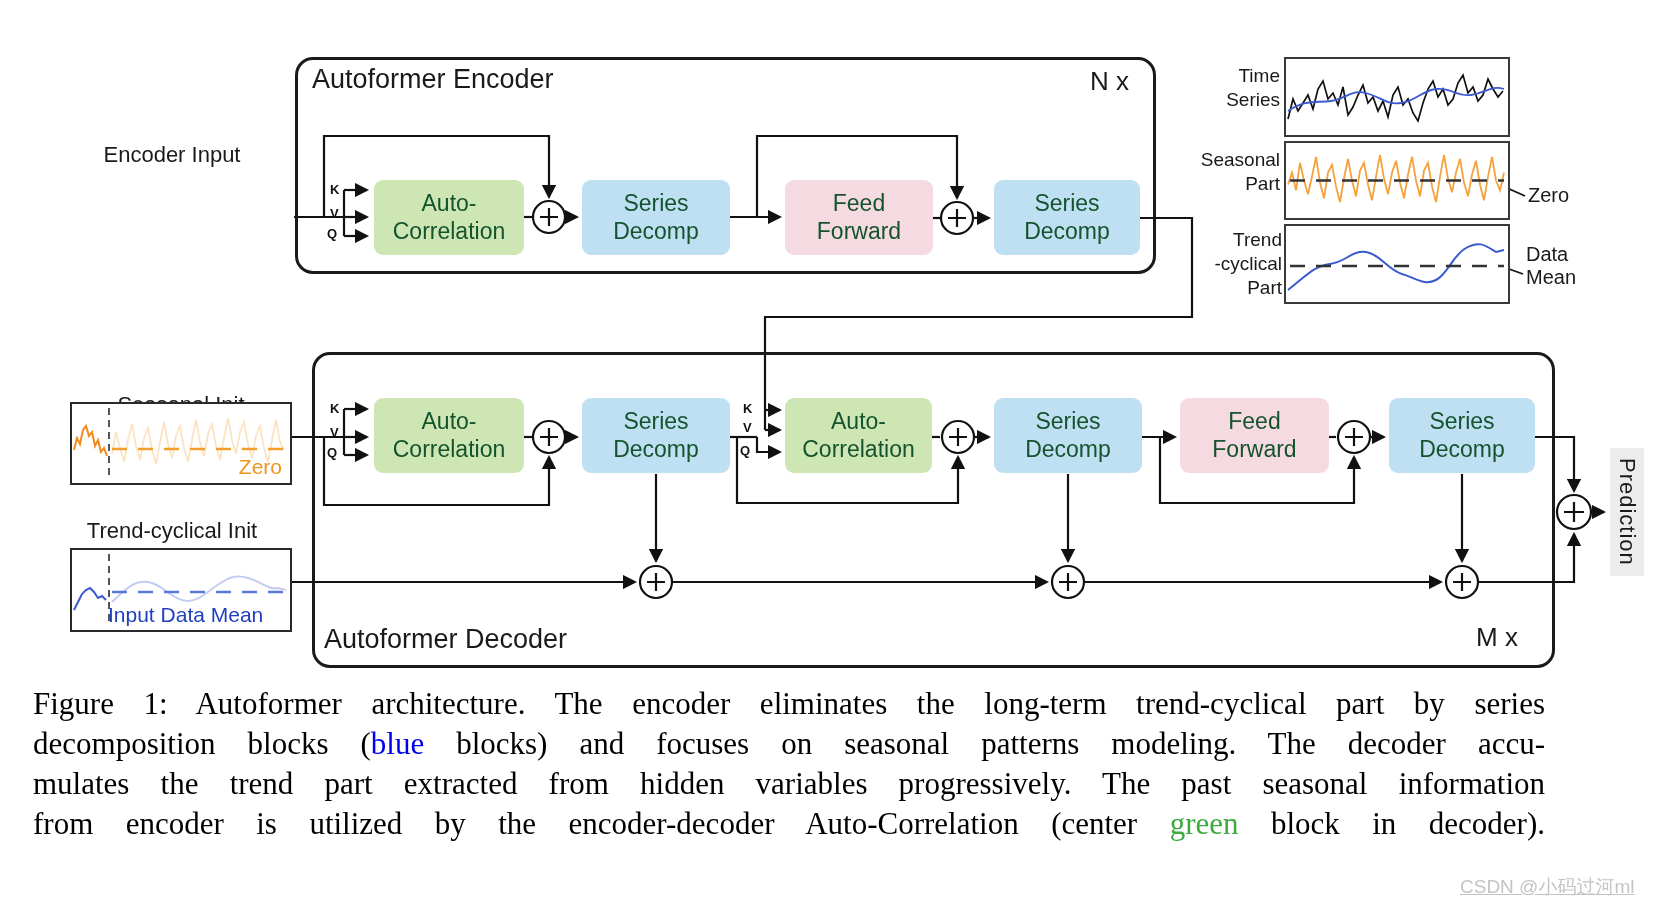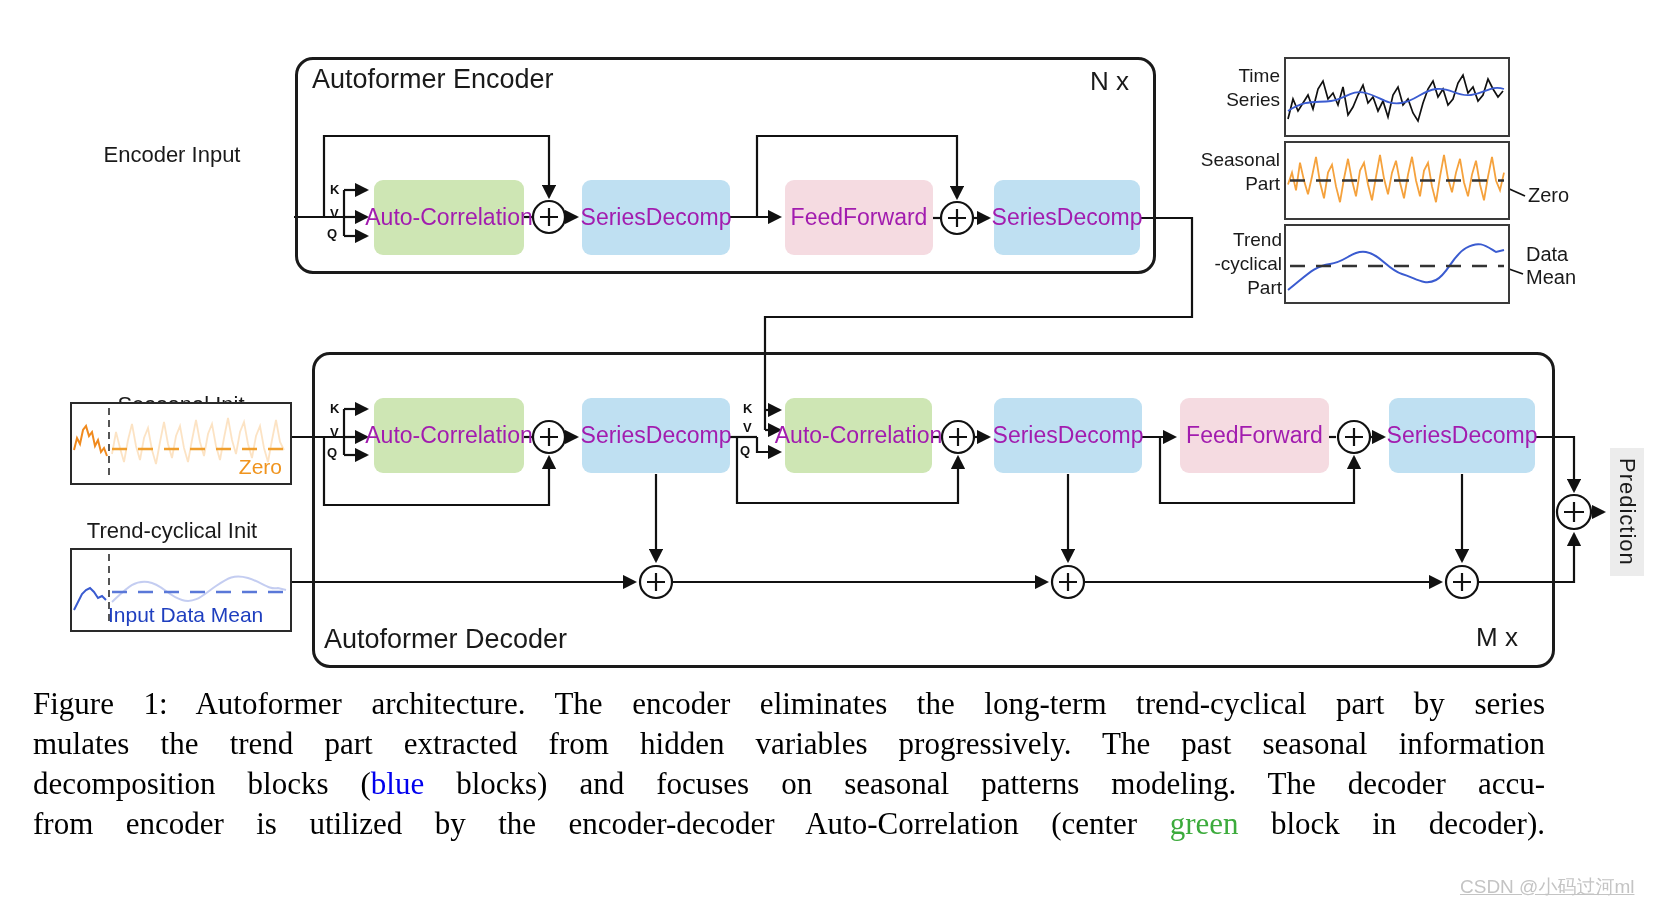--- a/index.html
+++ b/index.html
@@ -3,22 +3,22 @@
 <meta charset="utf-8">
 <style>
   html,body{margin:0;padding:0;background:#fff;}
   .page{position:relative;width:1674px;height:912px;background:#fff;overflow:hidden;
         font-family:"Liberation Sans",sans-serif;color:#111;margin-left:12px;}
   .abs{position:absolute;}
   svg.layer{position:absolute;left:0;top:0;}
   
   .bigbox{position:absolute;border:3px solid #1a1a1a;border-radius:18px;background:transparent;}
   
-  .block{position:absolute;border-radius:9px;display:flex;flex-direction:row;
-         align-items:center;justify-content:center;font-size:23px;line-height:1.2;color:#a21caf;}
+  .block{position:absolute;border-radius:9px;display:flex;flex-direction:column;
+         align-items:center;justify-content:center;font-size:23px;line-height:1.2;color:#14532d;}
   .green{background:#cee6b4;}
   .blue{background:#bfe0f2;}
   .pink{background:#f5dbe1;}
   .title{font-size:27px;color:#1a1a1a;white-space:nowrap;}
   .repeat{font-size:26px;color:#1a1a1a;white-space:nowrap;text-align:right;}
   .boxlabel{font-size:22px;text-align:center;color:#1a1a1a;white-space:nowrap;}
   .kvq{position:absolute;font-size:13px;font-weight:bold;color:#111;line-height:1;}
   .iobox{position:absolute;border:2px solid #2a2a2a;background:#fff;}
   .panel{position:absolute;border:2px solid #3a3a3a;background:#fff;}
   .plabel{position:absolute;font-size:19px;line-height:1.25;text-align:right;color:#1a1a1a;}
@@ -276,20 +276,20 @@
     <span>Series</span>
     <span>Decomp</span>
   </div>
 
   <div class="pred" style="left:1598px;top:448px;width:34px;height:128px;">
     <span>Prediction</span>
   </div>
 
   <div class="caption" style="left:21px;top:684px;">
     <div class="cap-line">Figure 1: Autoformer architecture. The encoder eliminates the long-term trend-cyclical part by series</div>
+    <div class="cap-line"><span>decomposition blocks (</span><span class="cap-blue">blue</span><span> blocks) and focuses on seasonal patterns modeling. The decoder accu-</span></div>
     <div class="cap-line">mulates the trend part extracted from hidden variables progressively. The past seasonal information</div>
-    <div class="cap-line"><span>decomposition blocks (</span><span class="cap-blue">blue</span><span> blocks) and focuses on seasonal patterns modeling. The decoder accu-</span></div>
     <div class="cap-line"><span>from encoder is utilized by the encoder-decoder Auto-Correlation (center </span><span class="cap-green">green</span><span> block in decoder).</span></div>
   </div>
 
   <div class="watermark" style="left:1448px;top:874px;text-decoration:underline;">CSDN @小码过河ml</div>
 
 </div>
 
 </body></html>

